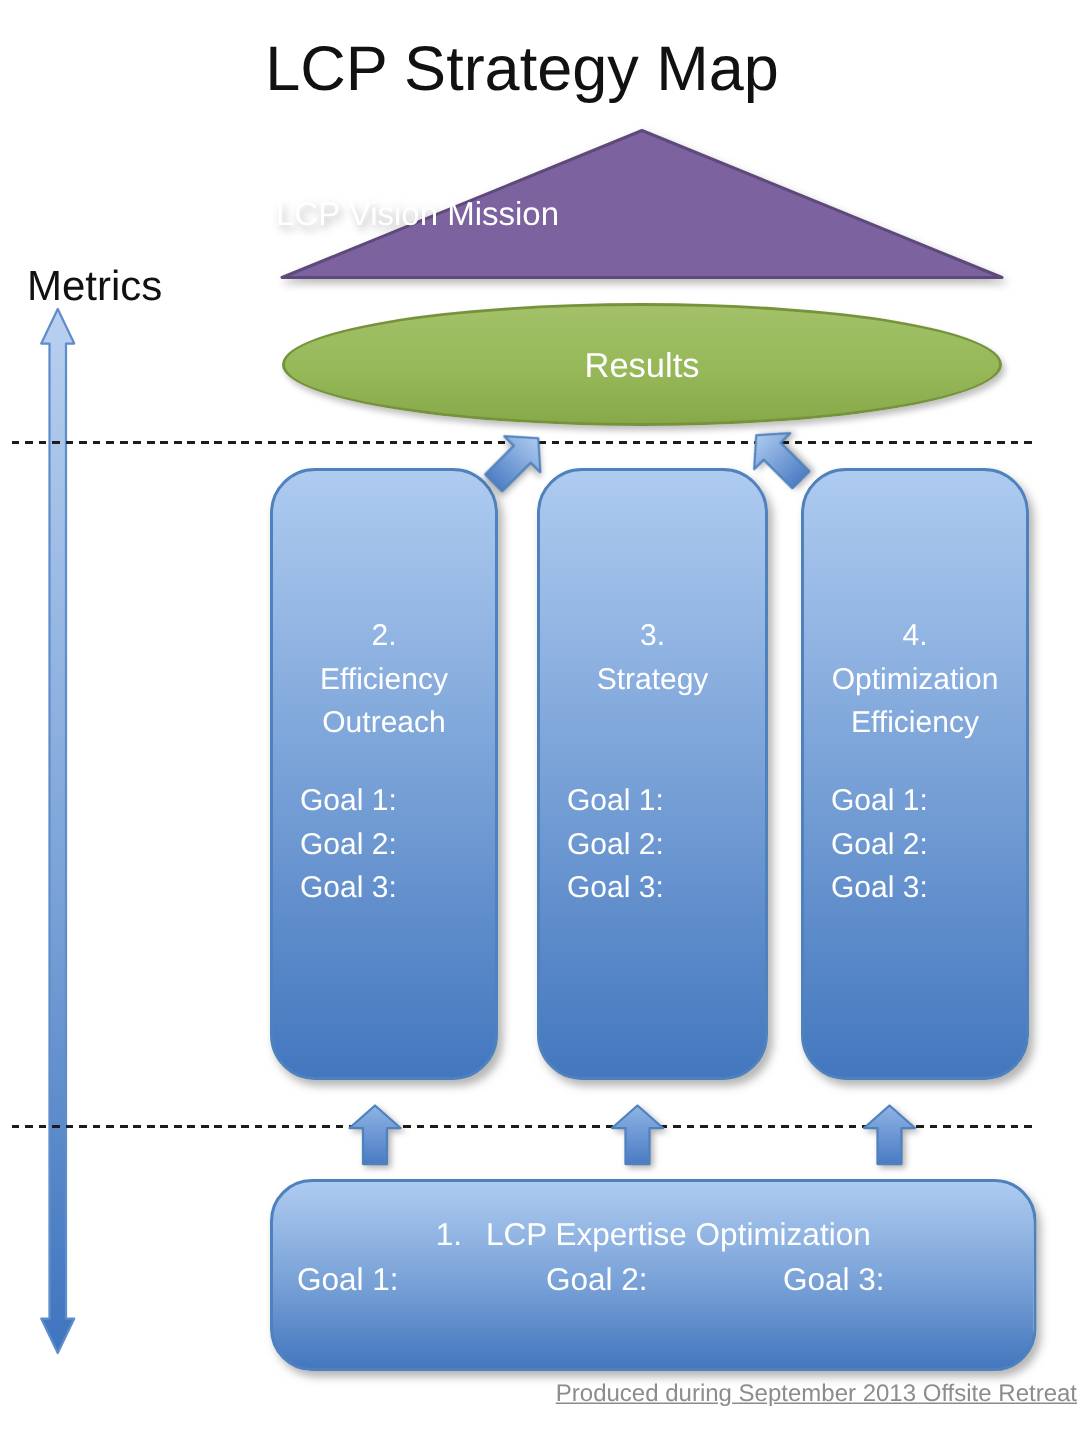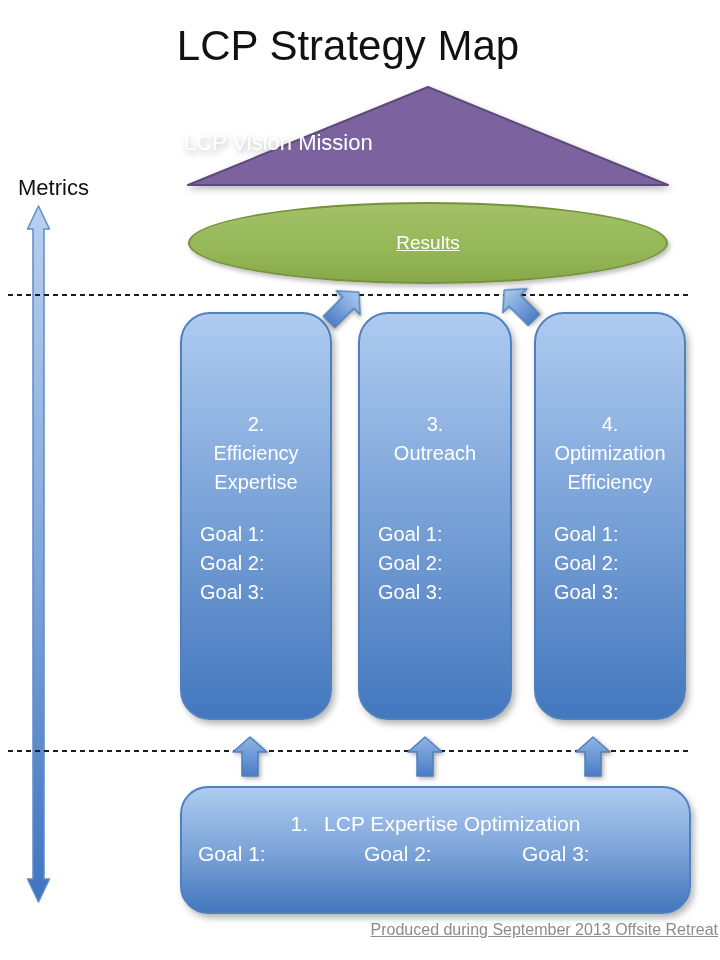--- a/index.html
+++ b/index.html
@@ -20,24 +20,24 @@
     color:#fff;font-size:22px;
   }
   
   #results-ellipse{
     position:absolute;left:188px;top:202px;width:480px;height:82px;
     border-radius:50%;
     background:linear-gradient(180deg,#a3c169 0%,var(--green-fill,#96B858) 55%,#87a94a 100%);
     border:2px solid var(--green-border,#76933C);
     box-shadow:2px 3px 4px rgba(0,0,0,.25);
     display:flex;align-items:center;justify-content:center;
-    color:#fff;font-size:19px;z-index:2;box-sizing:border-box;text-decoration:underline;
-  }
-  
-  #metrics-label{position:absolute;left:18px;top:175px;font-size:22px;color:#111;}
+    color:#fff;font-size:23px;z-index:2;box-sizing:border-box;
+  }
+  
+  #metrics-label{position:absolute;left:18px;top:175px;font-size:28px;color:#111;}
   #metrics-arrow{position:absolute;left:25px;top:204px;z-index:0;}
   
   .dashline{
     position:absolute;left:8px;width:684px;height:2px;z-index:1;
     background:repeating-linear-gradient(to right,var(--dash,#1c1c1c) 0 5px,transparent 5px 9px);
   }
   #dash-top{top:294px;}
   #dash-bottom{top:750px;}
   
   .pillar{
@@ -118,33 +118,33 @@
     <polygon points="13.5,2 2.5,25 8,25 8,675 2.5,675 13.5,698 24.5,675 19,675 19,25 24.5,25" fill="url(#mg)" stroke="#5F8CCB" stroke-width="1.5" stroke-linejoin="round"></polygon>
   </svg>
 
   <div id="dash-top" class="dashline"></div>
   <div id="dash-bottom" class="dashline"></div>
 
   <div id="pillar-2" class="pillar">
     <div class="pillar-title">
       <div>2.</div>
       <div>Efficiency</div>
-      <div>Expertise</div>
+      <div>Outreach</div>
     </div>
     <div class="pillar-goals">
       <div>Goal 1:</div>
       <div>Goal 2:</div>
       <div>Goal 3:</div>
     </div>
   </div>
 
   <div id="pillar-3" class="pillar">
     <div class="pillar-title">
       <div>3.</div>
-      <div>Outreach</div>
+      <div>Strategy</div>
     </div>
     <div class="pillar-goals">
       <div>Goal 1:</div>
       <div>Goal 2:</div>
       <div>Goal 3:</div>
     </div>
   </div>
 
   <div id="pillar-4" class="pillar">
     <div class="pillar-title">

